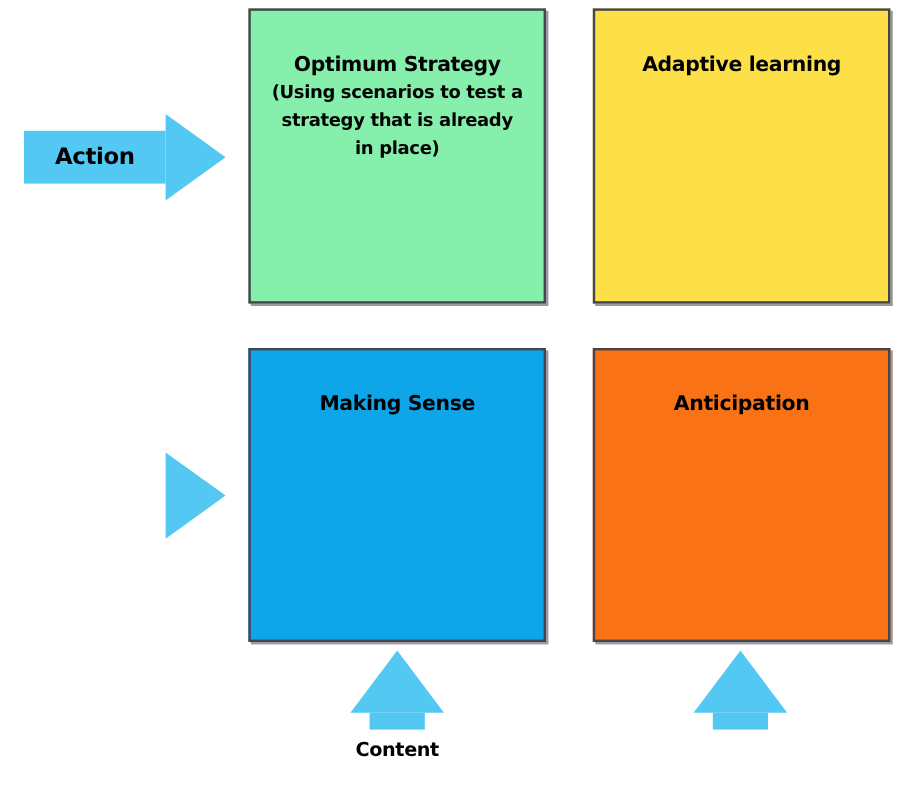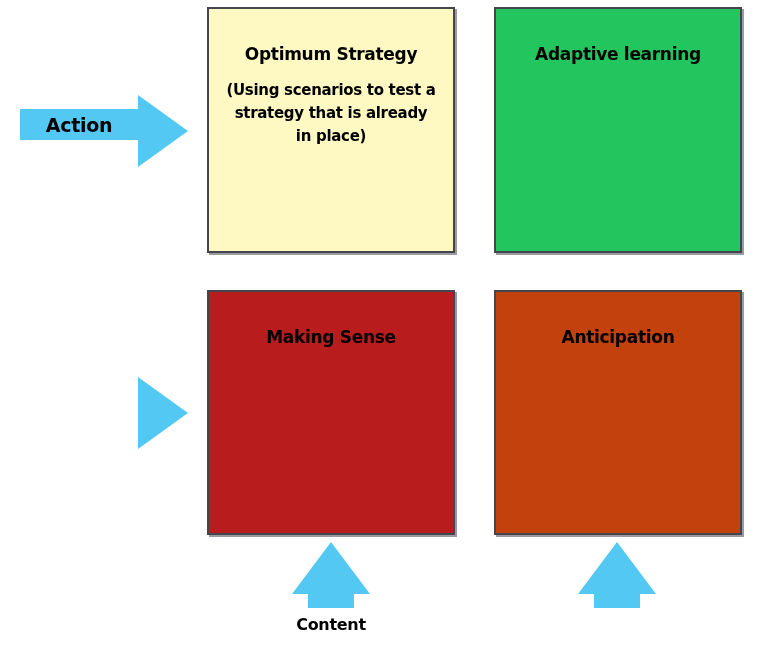--- a/index.html
+++ b/index.html
@@ -28,51 +28,50 @@
     border: 2px solid #45454e;
     box-shadow: 2px 2px 0 #9a9aa2;
     text-align: center;
     padding: 34px 2px 0 2px;
   }
   .q-top    { top: 7px;   height: 246px; }
   .q-bottom { top: 290px; height: 245px; }
   .q-left   { left: 207px; }
   .q-right  { left: 494px; }
 
-  .q-optimum      { background: #fef9c3; }
-  .q-adaptive     { background: #22c55e; }
-  .q-makingsense  { background: #b91c1c; }
-  .q-anticipation { background: #c2410c; }
+  .q-optimum      { background: #86efac; }
+  .q-adaptive     { background: #fde047; }
+  .q-makingsense  { background: #0ea5e9; }
+  .q-anticipation { background: #f97316; }
 
   .q-title {
     font-size: 17px;
     line-height: 23px;
     letter-spacing: -0.3px;
   }
   .q-desc {
-    margin-top: 13px;
     font-size: 15px;
     line-height: 23px;
     letter-spacing: -0.3px;
     white-space: pre-line;
   }
 
   
   .h-arrow {
     position: absolute;
     left: 20px;
     width: 168px;
     height: 72px;
   }
   .h-arrow .h-body {
     position: absolute;
     left: 0;
     top: 14px;
     width: 118px;
-    height: 31px;
+    height: 44px;
     background: #53c8f2;
     display: flex;
     align-items: center;
     justify-content: center;
   }
   .h-arrow .h-head {
     position: absolute;
     left: 118px;
     top: 0;
     width: 0;

